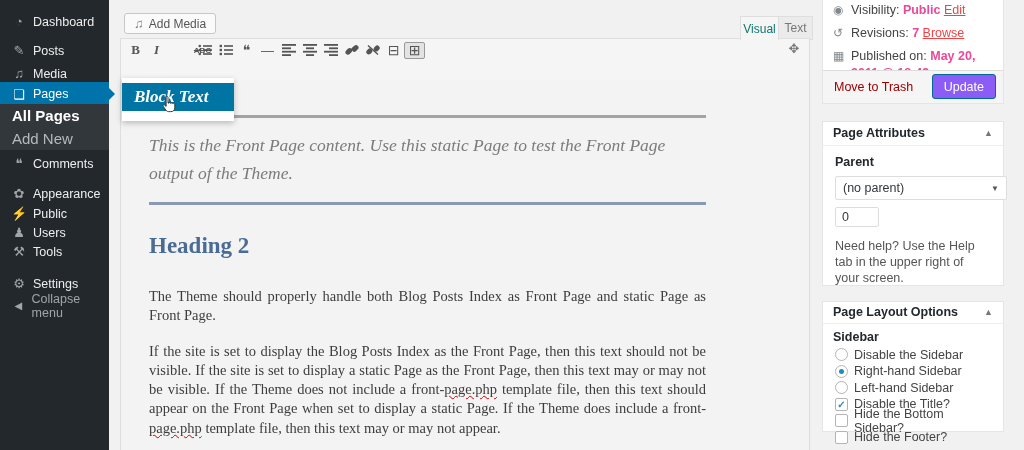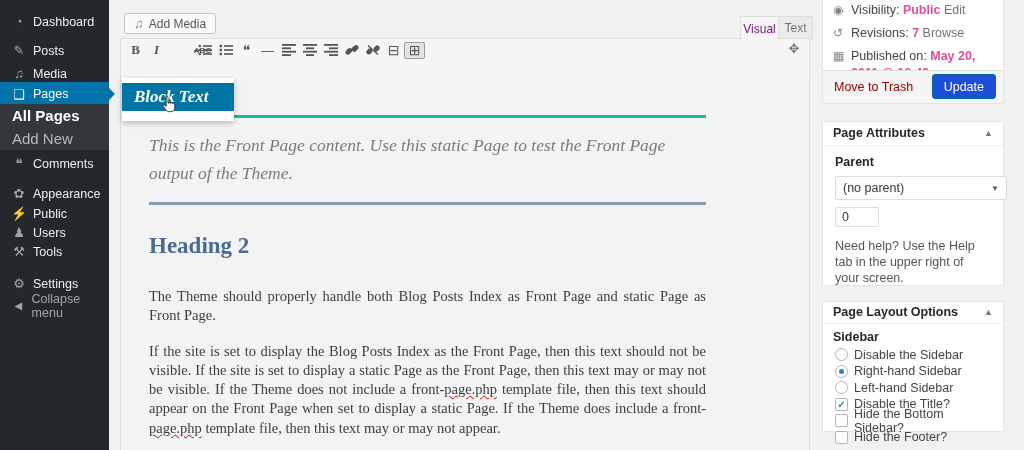--- a/index.html
+++ b/index.html
@@ -18,21 +18,21 @@
       border-left-color:#0073aa;border-right-width:0;}
   .submenu{position:absolute;left:0;top:104px;width:109px;height:46px;background:#32373c;}
   .smi{padding:3px 0 3px 12px;font-size:15px;color:#b4b9be;cursor:pointer;}
   .smi.current{color:#fff;font-weight:bold;}
 
   
   #editorcol{position:absolute;left:120px;top:0;width:690px;height:450px;}
   #addmedia{position:absolute;left:4px;top:13px;height:21px;background:#fafafa;border:1px solid #c7c7c7;
       border-radius:3px;font-size:12px;color:#555;display:flex;align-items:center;padding:0 9px;cursor:pointer;}
   #addmedia .aico{color:#82878c;margin-right:5px;font-size:13px;}
-  .edtab{position:absolute;top:16px;height:22px;font-size:12px;color:#701a75;display:flex;align-items:center;
+  .edtab{position:absolute;top:16px;height:22px;font-size:12px;color:#0f766e;display:flex;align-items:center;
       justify-content:center;cursor:pointer;border:1px solid #dedede;}
   #tab-visual{left:620px;width:37px;background:#f5f5f5;border-bottom:none;height:23px;z-index:2;}
   #tab-text{left:658px;width:33px;background:#ebebeb;color:#777;}
 
   #toolbar{position:absolute;left:0;top:38px;width:688px;height:42px;background:#f5f5f5;
       border:1px solid #dedede;}
   .trow{position:absolute;left:0;display:flex;align-items:center;}
   #trow1{top:2px;height:18px;padding-left:4px;}
   #trow2{top:22px;height:19px;padding-left:4px;margin-top:44px;}
   .tbtn{width:21px;height:17px;display:flex;align-items:center;justify-content:center;
@@ -59,21 +59,21 @@
 
   
   #content{position:absolute;left:0;top:80px;width:688px;height:370px;background:#f3f3f3;
       border-left:1px solid #dedede;border-right:1px solid #dedede;cursor:text;
       font-family:"Liberation Serif","DejaVu Serif",serif;color:#3d3d3d;}
   #content .inner{padding:16px 0 0 28px;width:557px;}
   #content p{margin:0;font-size:14.5px;line-height:19.3px;text-align:justify;}
   #p1{padding-left:88px;text-align:left;}
   a.clink{color:#35668f;text-decoration:underline;cursor:pointer;}
   .spell{text-decoration:underline wavy #cc0000;text-decoration-thickness:1px;}
-  #quoteblock{margin-top:19px;border-top:3px solid #14b8a6;border-bottom:3px solid #8a9ab2;
+  #quoteblock{margin-top:19px;border-top:3px solid #a3a3a3;border-bottom:3px solid #8a9ab2;
       padding:13px 0 15px;}
   #quoteblock .qt{font-style:italic;font-size:17.5px;line-height:28px;color:#7b7b7b;text-align:left;}
   #h2{margin:26px 0 0;font-size:23px;font-weight:bold;color:#4a6b94;line-height:30px;}
   #p2{margin-top:26px !important;}
   #p3{margin-top:16px !important;}
 
   
   #fmenu{position:absolute;left:2px;top:78px;width:112px;height:38px;background:#fff;
       box-shadow:0 2px 6px rgba(0,0,0,.25);padding-top:5px;z-index:5;}
   #fmenu .fitem{height:28px;background:#0074a2;color:#fff;font-family:"Liberation Serif",serif;
@@ -82,25 +82,25 @@
 
   
   .pbox{position:absolute;left:822px;width:182px;background:#fff;border:1px solid #e5e5e5;box-sizing:border-box;}
   .ptitle{height:23px;line-height:23px;padding:0 10px;font-size:12.5px;font-weight:bold;color:#23282d;
       border-bottom:1px solid #eee;position:relative;}
   .ptoggle{position:absolute;right:10px;top:0;color:#72777c;font-size:9px;cursor:pointer;}
   #pubbox{top:-8px;height:112px;}
   .prow{display:flex;align-items:baseline;padding:3px 10px 0;font-size:12.5px;color:#444;line-height:17px;}
   .prow .pico{color:#82878c;width:18px;font-size:12px;flex:0 0 auto;}
   .prow b{color:#ec4899;}
-  .blink{color:#737373;cursor:pointer;}
+  .blink{color:#ef4444;text-decoration:underline;cursor:pointer;}
   #pubedit2{padding:0 10px 0 10px;font-size:12.5px;}
   #pubfoot{position:absolute;left:0;right:0;bottom:0;height:32px;background:#f5f5f5;border-top:1px solid #ddd;}
   #trash{position:absolute;left:11px;top:9px;font-size:12.5px;color:#a00000;cursor:pointer;}
-  #updatebtn{position:absolute;right:7px;top:3px;height:25px;padding:0 11px;background:#1d4ed8;
+  #updatebtn{position:absolute;right:7px;top:3px;height:25px;padding:0 11px;background:#8b5cf6;
       border:1px solid #006799;border-radius:3px;color:#fff;font-size:12.5px;cursor:pointer;}
   #attrbox{top:121px;height:165px;}
   .flabel{font-size:12.5px;font-weight:bold;color:#23282d;}
   #parentsel{margin-top:7px;width:156px;height:22px;border:1px solid #ddd;background:#fff;border-radius:2px;
       display:flex;align-items:center;justify-content:space-between;padding:0 7px;font-size:12.5px;color:#32373c;cursor:pointer;}
   #parentsel .arr{font-size:8px;color:#555;}
   #orderinput{margin-top:7px;width:36px;height:18px;border:1px solid #ddd;border-radius:2px;
       font-size:12.5px;color:#32373c;padding:0 0 0 6px;font-family:"Liberation Sans",sans-serif;}
   .helptext{margin-top:11px;font-size:12.5px;color:#555;line-height:16px;}
   #layoutbox{top:301px;height:131px;}

